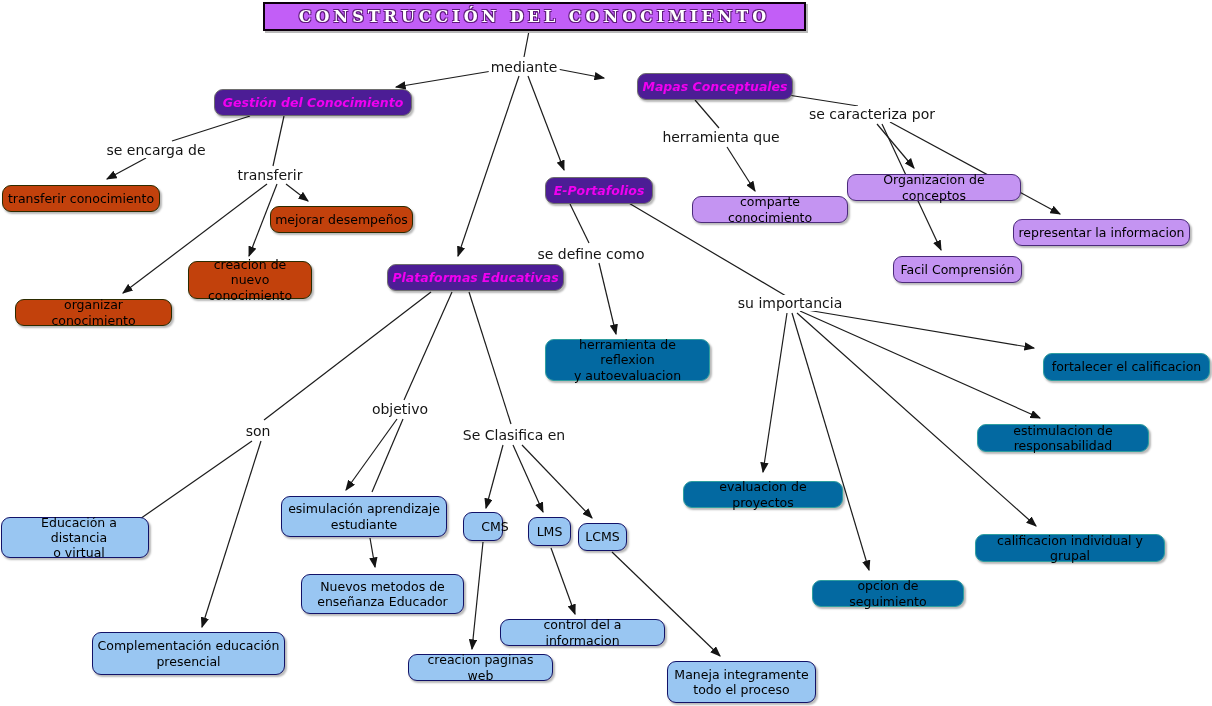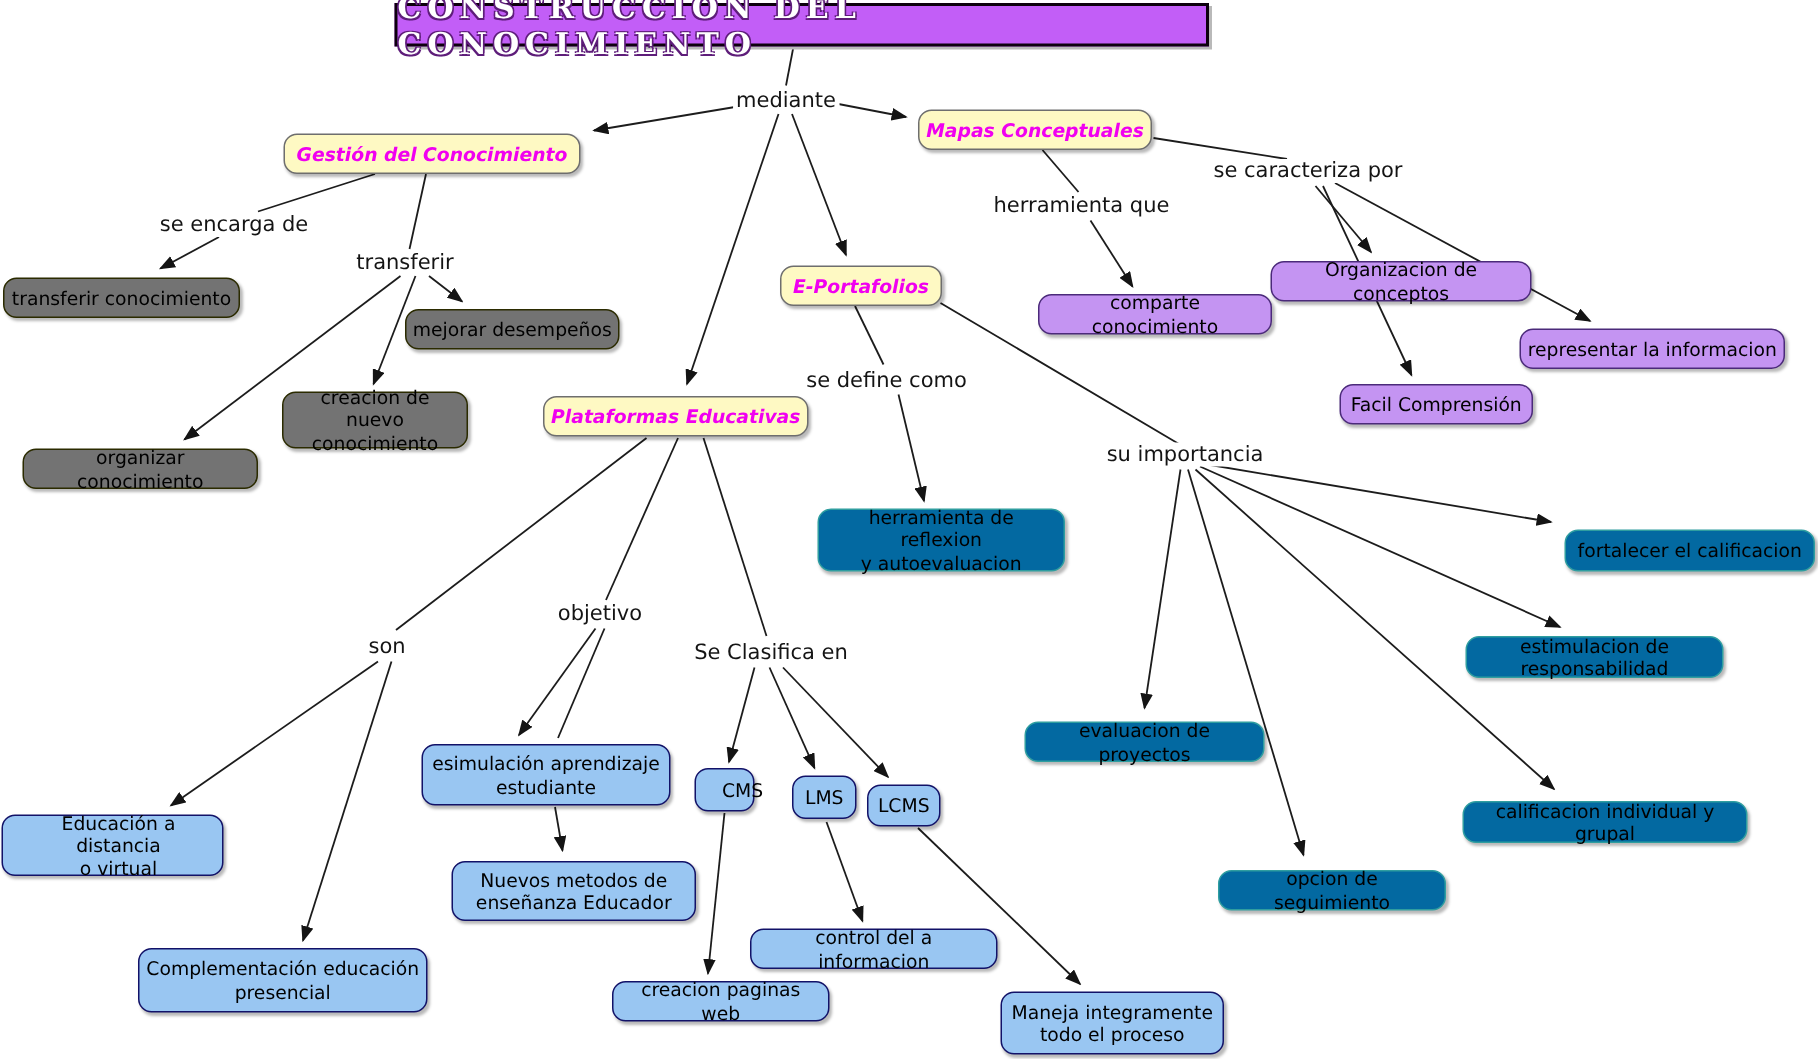--- a/index.html
+++ b/index.html
@@ -8,35 +8,35 @@
     font-family:"DejaVu Sans","Liberation Sans",sans-serif;
   }
   svg.edges{position:absolute;left:0;top:0;width:1212px;height:706px;}
   svg.edges line{stroke:#1c1c1c;stroke-width:1.2;}
   .node{
     position:absolute;display:flex;align-items:center;justify-content:center;
     text-align:center;box-sizing:border-box;border-radius:9px;
     font-size:12.5px;line-height:1.22;color:#000;padding:1px 4px;
     white-space:pre-line;box-shadow:1.5px 2px 2px rgba(0,0,0,0.28);
   }
-  .gray{background:#fef9c3;border:1.5px solid #6e6e6e;color:#f000f0;font-weight:bold;font-style:italic;}
-  .yellow{background:#737373;border:1.2px solid #2b2b00;}
+  .gray{background:#4c1d95;border:1.5px solid #6e6e6e;color:#f000f0;font-weight:bold;font-style:italic;margin-left:25px;}
+  .yellow{background:#c2410c;border:1.2px solid #2b2b00;}
   .purple{background:#c494f2;border:1.3px solid #4b2a7a;}
   .cyan{background:#0369a1;border:1.3px solid #2f9ea0;}
   .blue{background:#99c6f2;border:1.4px solid #121268;}
   .link-label{
     position:absolute;transform:translateX(-50%);white-space:nowrap;
     font-size:14px;color:#141414;background:#ffffff;padding:0 2px;
   }
   .map-title{
     position:absolute;left:263px;top:2px;width:543px;height:29px;
     background:#c25ef7;border:2px solid #0d000d;box-sizing:border-box;
     display:flex;align-items:center;justify-content:center;
     font-family:"DejaVu Serif","Liberation Serif",serif;
-    font-weight:bold;font-size:20px;letter-spacing:4px;color:#ffffff;
+    font-weight:bold;font-size:16px;letter-spacing:4px;color:#ffffff;
     text-shadow:1px 1px 0 #5e1d7a,-1px -1px 0 #5e1d7a,1px -1px 0 #5e1d7a,-1px 1px 0 #5e1d7a;
     box-shadow:2px 2px 0 #b9b9b9;
   }
 </style>
 </head>
 <body>
 
 <div id="canvas">
 
   <svg class="edges">
@@ -121,21 +121,21 @@
   <div class="node purple" style="left:893px;top:256px;width:129px;height:27px;">Facil Comprensión</div>
 
   <div class="node cyan" style="left:545px;top:339px;width:165px;height:42px;">herramienta de reflexion
 y autoevaluacion</div>
   <div class="node cyan" style="left:1043px;top:353px;width:167px;height:28px;">fortalecer el calificacion</div>
   <div class="node cyan" style="left:977px;top:424px;width:172px;height:28px;">estimulacion de responsabilidad</div>
   <div class="node cyan" style="left:683px;top:481px;width:160px;height:27px;">evaluacion de proyectos</div>
   <div class="node cyan" style="left:975px;top:534px;width:190px;height:28px;">calificacion individual y grupal</div>
   <div class="node cyan" style="left:812px;top:580px;width:152px;height:27px;">opcion de seguimiento</div>
 
-  <div class="node blue" style="left:1px;top:543px;width:148px;height:41px;padding-left:12px;">Educación a distancia
+  <div class="node blue" style="left:1px;top:517px;width:148px;height:41px;padding-left:12px;">Educación a distancia
 o virtual</div>
   <div class="node blue" style="left:92px;top:632px;width:193px;height:43px;">Complementación educación
 presencial</div>
   <div class="node blue" style="left:281px;top:496px;width:166px;height:41px;">esimulación aprendizaje
 estudiante</div>
   <div class="node blue" style="left:301px;top:574px;width:163px;height:40px;">Nuevos metodos de
 enseñanza Educador</div>
   <div class="node blue" style="left:463px;top:512px;width:40px;height:29px;padding-left:28px;">CMS</div>
   <div class="node blue" style="left:528px;top:517px;width:43px;height:29px;">LMS</div>
   <div class="node blue" style="left:578px;top:523px;width:49px;height:28px;">LCMS</div>

